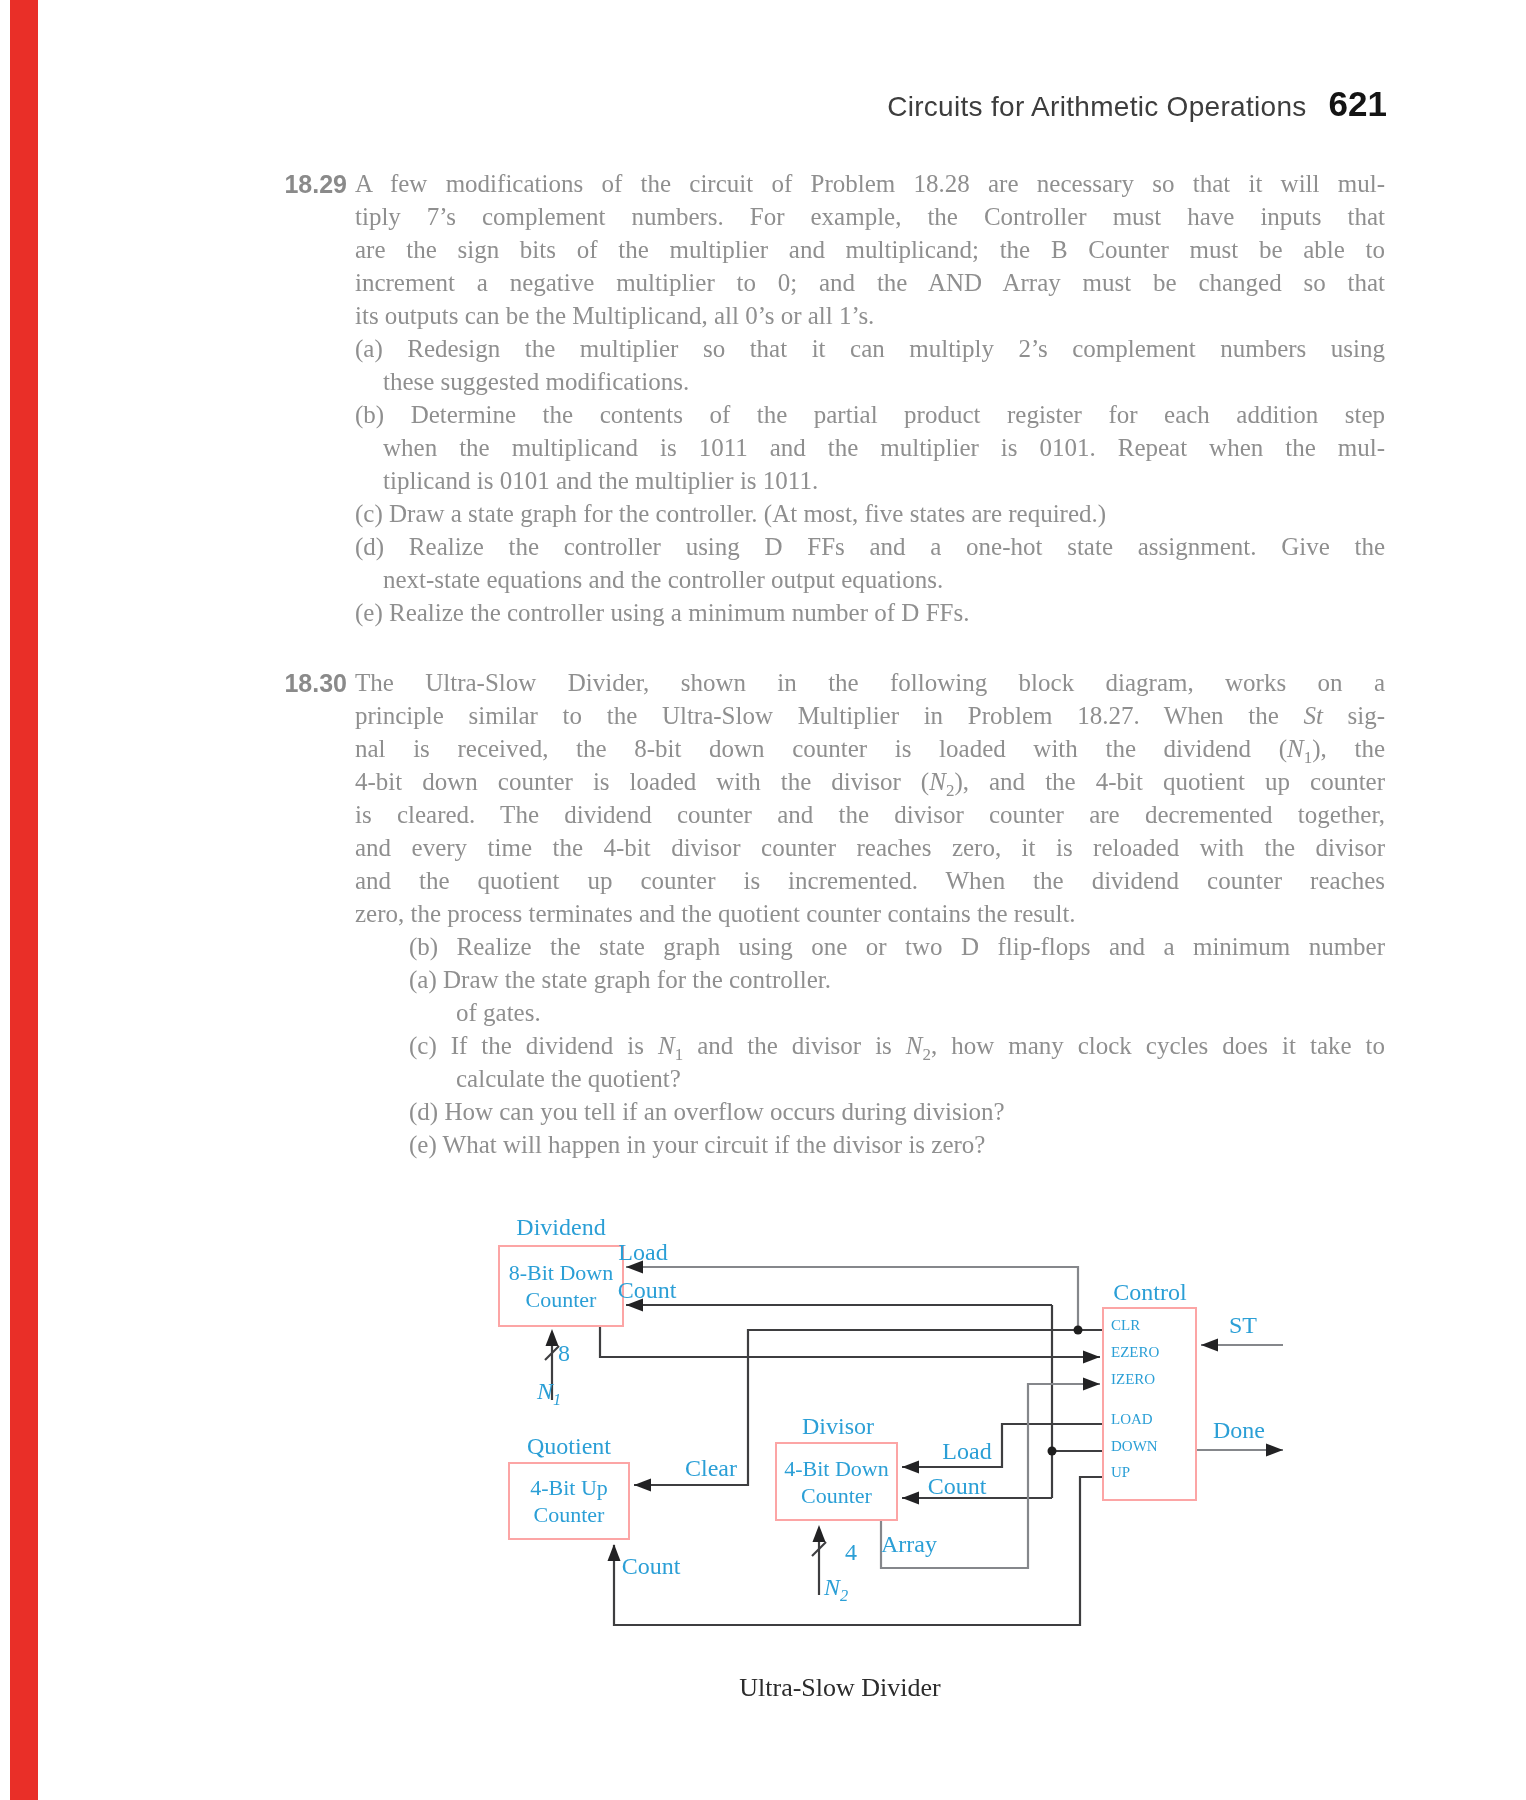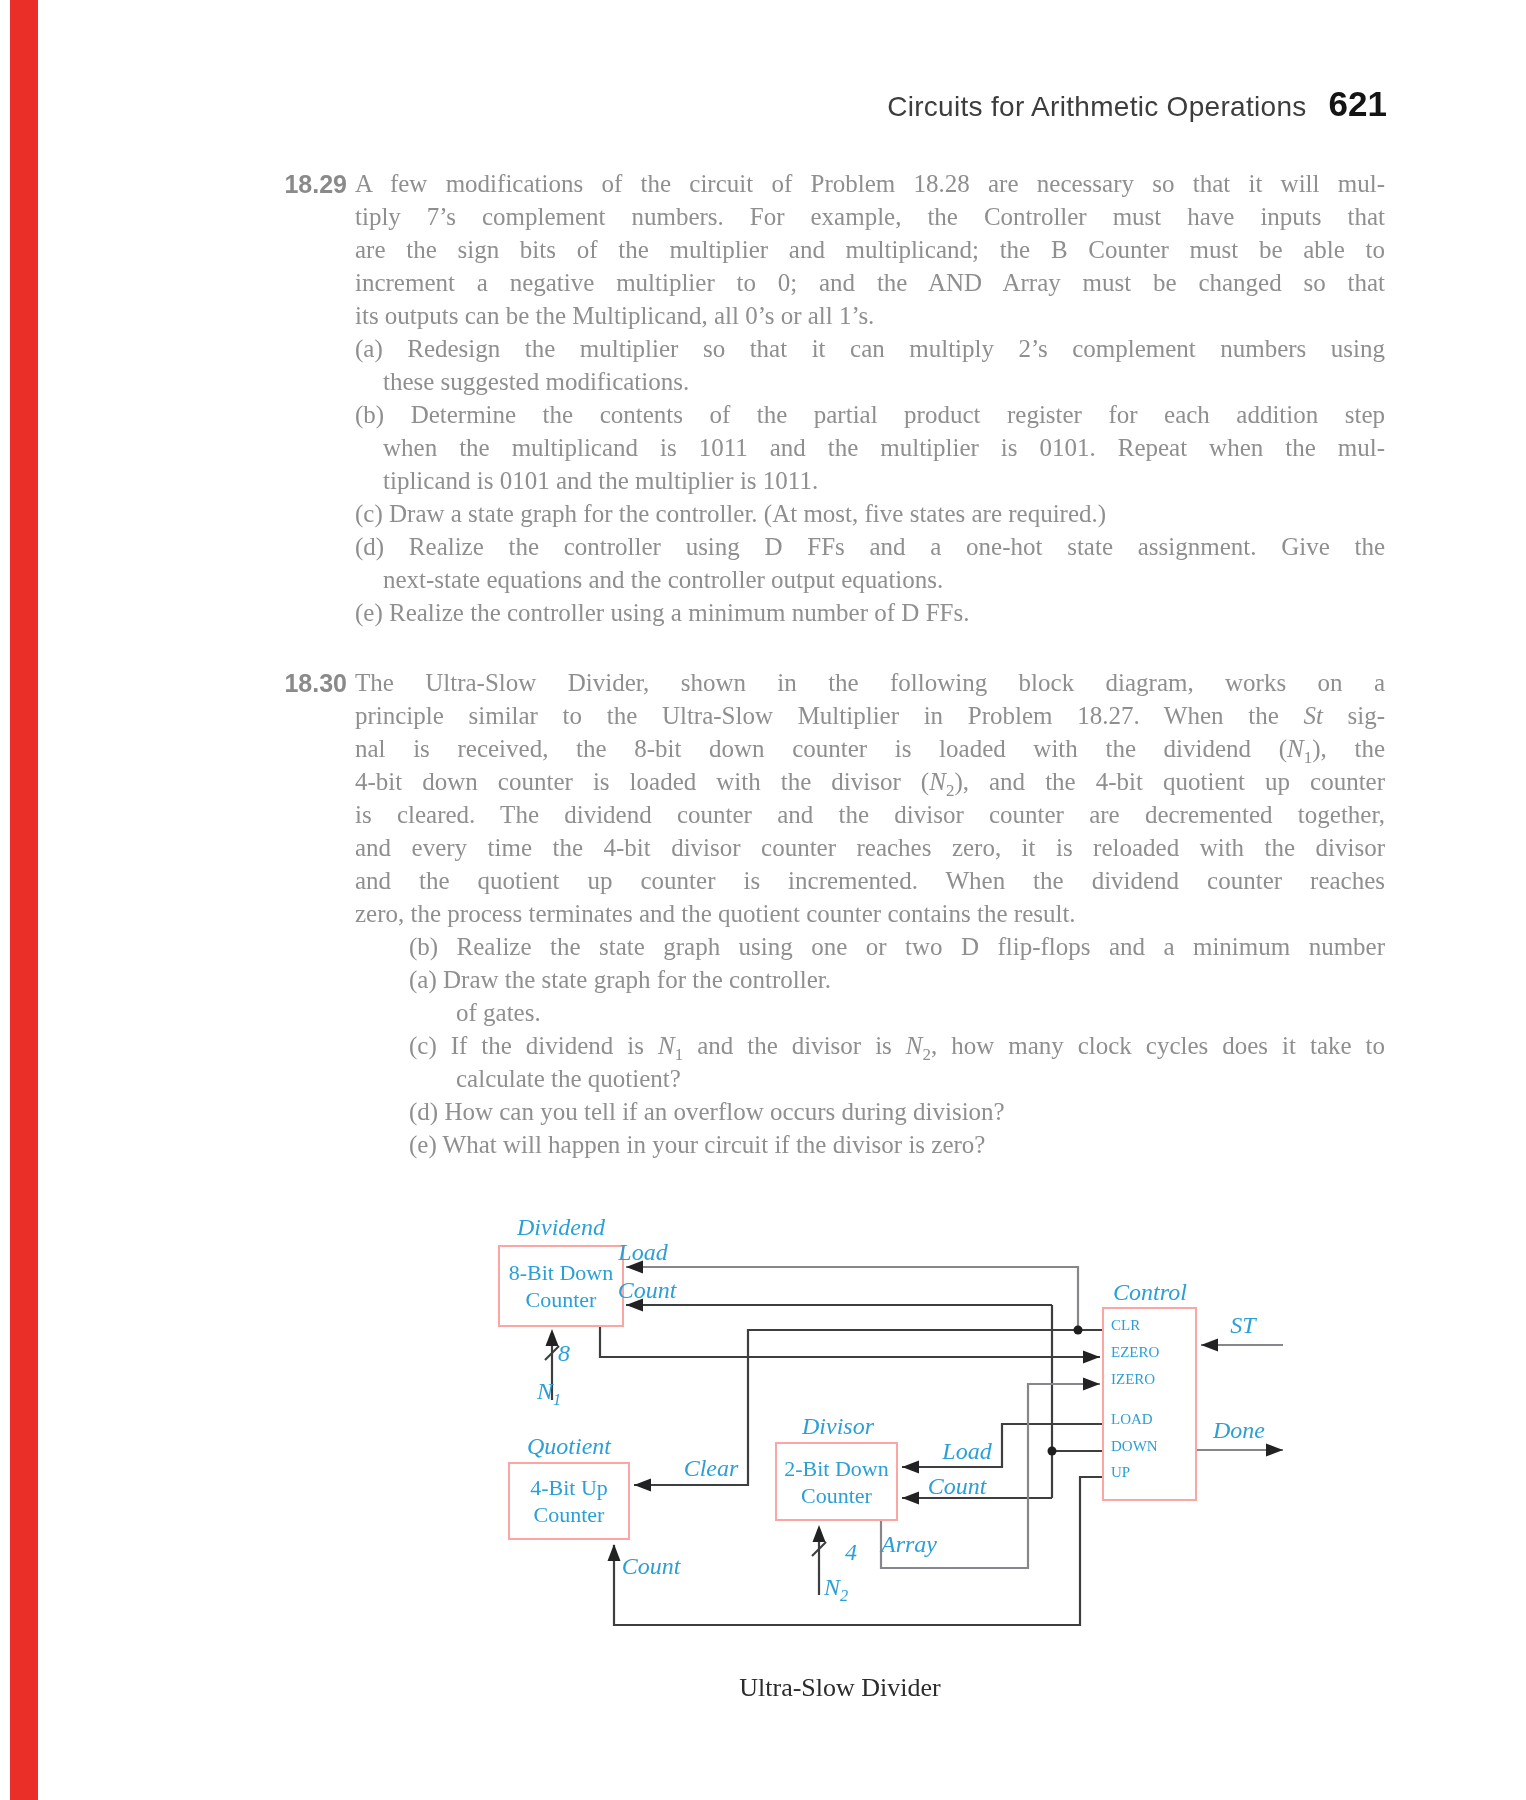--- a/index.html
+++ b/index.html
@@ -29,21 +29,21 @@
 
   
   .dwires{position:absolute;left:0;top:0;}
   .wd{stroke:var(--wd);stroke-width:2.2;fill:none;}
   .wg{stroke:var(--wg);stroke-width:2.2;fill:none;}
   .ah{fill:#222224;stroke:none;}
   .dot{fill:#1e1e1e;stroke:none;}
   .dbox{position:absolute;box-sizing:border-box;border:2px solid #fca5a5;background:#fff;
         display:flex;flex-direction:column;align-items:center;justify-content:center;
         font-size:22px;line-height:27px;color:var(--cy);text-align:center;}
-  .dlabel{position:absolute;color:var(--cy);font-size:24px;line-height:28px;text-align:center;font-style:italic;}
+  .dlabel{position:absolute;color:var(--cy);font-size:24px;line-height:28px;text-align:center;}
   .pin{position:absolute;width:84px;height:26px;font-size:15px;color:var(--cy);text-align:left;}
   .buslbl{font-style:italic;}
   .buslbl sub{font-size:68%;font-style:italic;}
   .caption{position:absolute;color:#2b2b2b;font-size:26px;text-align:center;}
 </style>
 </head>
 <body>
 
 <div class="page">
   <div class="redbar"></div>
@@ -137,21 +137,21 @@
 
     <div class="dbox" style="left:498px;top:1245px;width:126px;height:82px;">
       <span>8-Bit Down</span>
       <span>Counter</span>
     </div>
     <div class="dbox" style="left:508px;top:1462px;width:122px;height:78px;">
       <span>4-Bit Up</span>
       <span>Counter</span>
     </div>
     <div class="dbox" style="left:775px;top:1442px;width:123px;height:79px;">
-      <span>2-Bit Down</span>
+      <span>4-Bit Down</span>
       <span>Counter</span>
     </div>
     <div class="dbox" style="left:1102px;top:1307px;width:95px;height:194px;"></div>
 
     <div class="pin" style="left:1111px;top:1317px;">CLR</div>
     <div class="pin" style="left:1111px;top:1344px;">EZERO</div>
     <div class="pin" style="left:1111px;top:1371px;">IZERO</div>
     <div class="pin" style="left:1111px;top:1411px;">LOAD</div>
     <div class="pin" style="left:1111px;top:1438px;">DOWN</div>
     <div class="pin" style="left:1111px;top:1464px;">UP</div>

